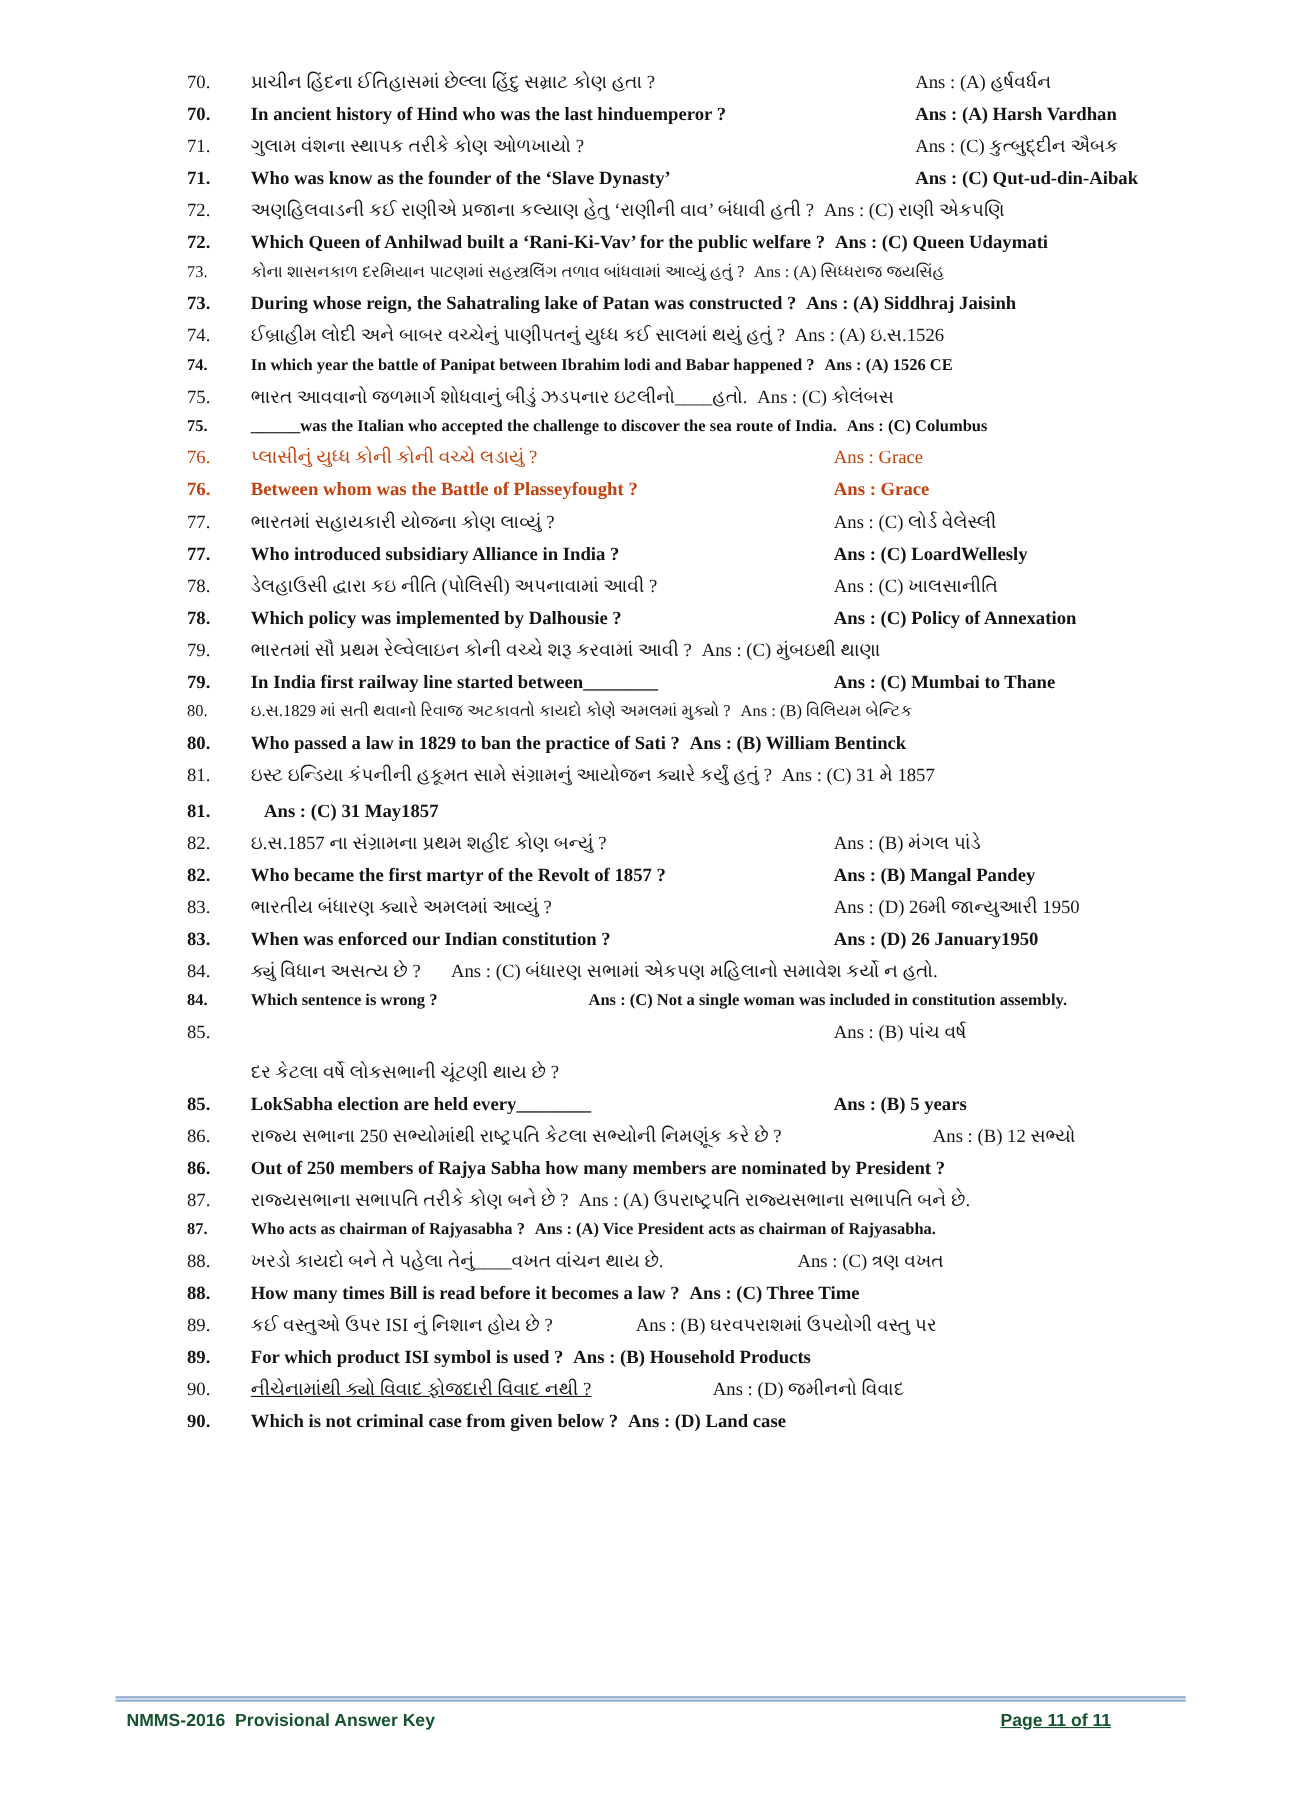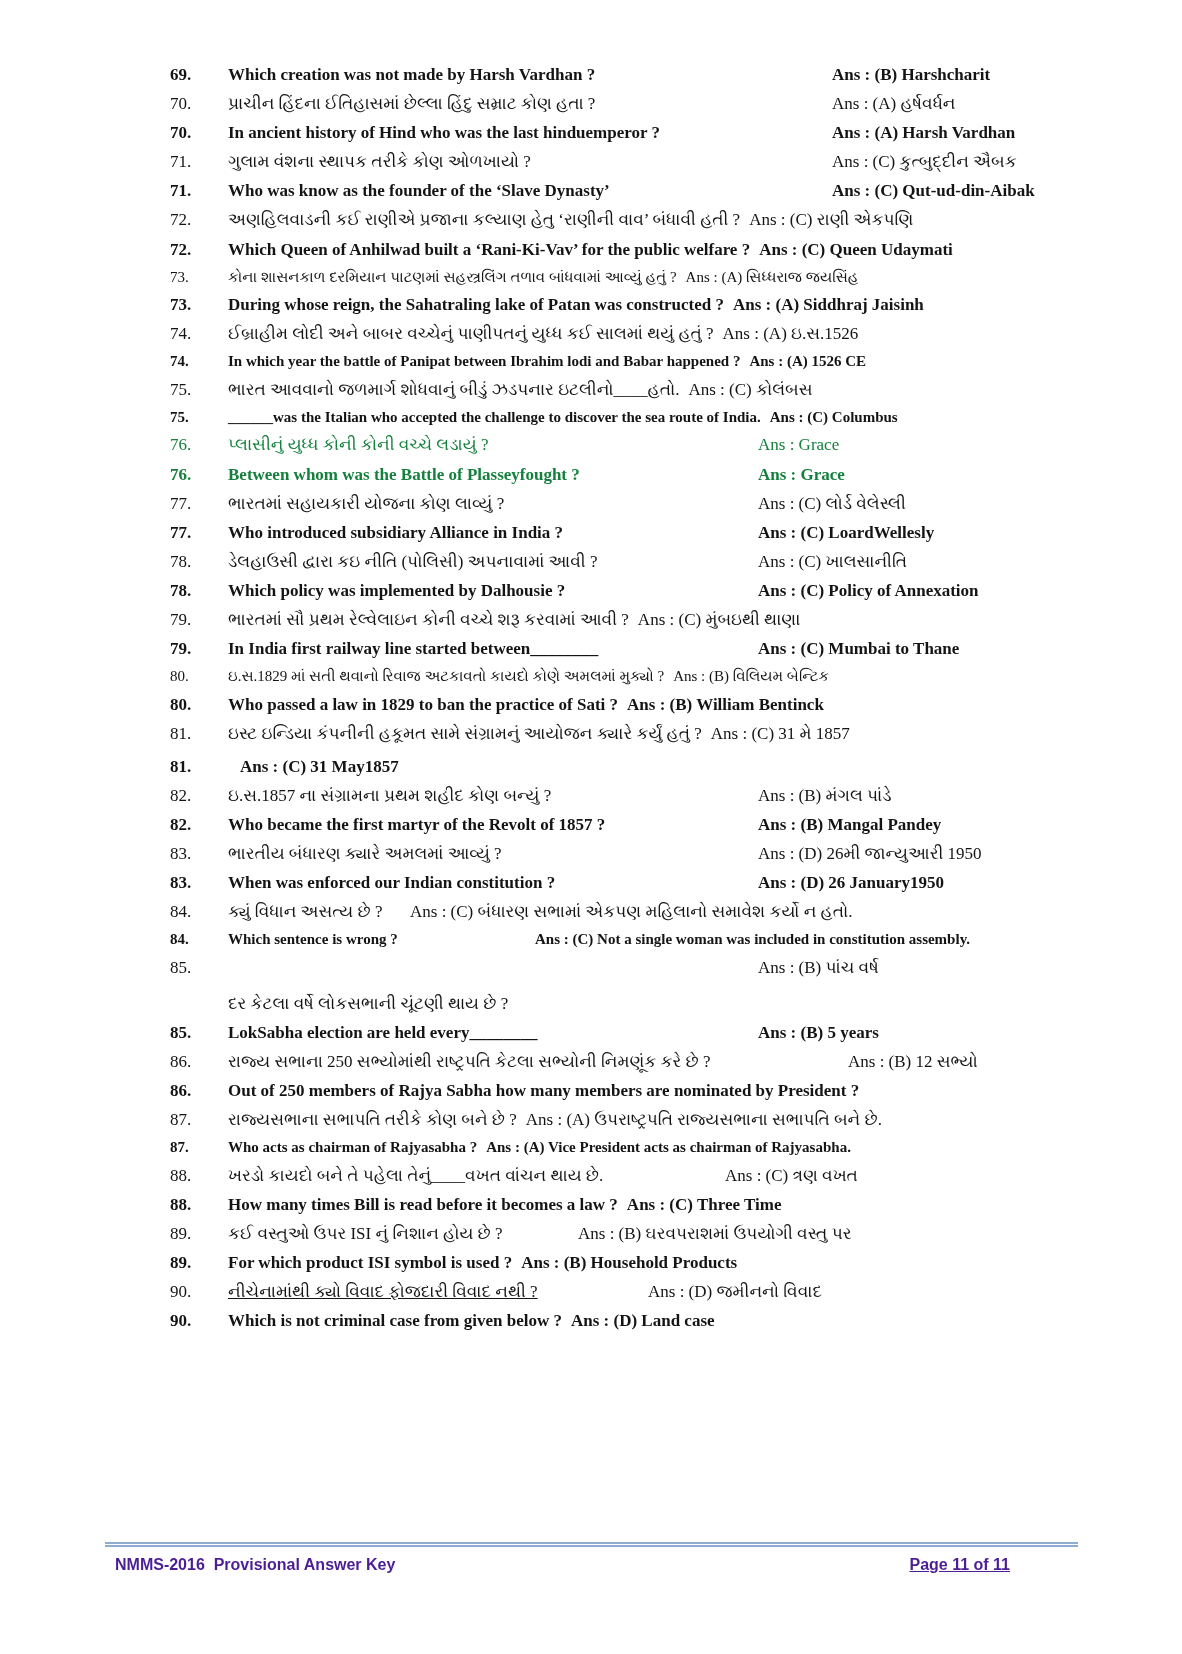--- a/index.html
+++ b/index.html
@@ -37,51 +37,47 @@
   }
   .row .ans {
     display: inline-block;
     vertical-align: top;
   }
   .row.en { font-weight: 700; font-size: 17px; }
   .row.en .num { font-weight: 700; }
   .row.gu { font-weight: 400; font-size: 17px; }
   .row.gu .num { font-weight: 400; }
   .row.small { font-size: 15px; }
-  .row.red { color: #15803d; }
+  .row.red { color: #c2410c; }
   .row.wrap .ans { display: block; margin-left: 12px; margin-top: 4px; }
   .footer {
     position: absolute;
     left: 105px;
     right: 104px;
     top: 1542px;
     border-top: 5px double #8fadd1;
   }
   .footer-text {
     display: flex;
     justify-content: space-between;
     padding-top: 9px;
     font-family: "Liberation Sans", sans-serif;
     font-weight: 700;
     font-size: 16px;
-    color: #4c1d95;
+    color: #14532d;
   }
   .footer-text .left { padding-left: 10px; }
   .footer-text .right { margin-right: 68px; text-decoration: underline; }
 </style>
 </head>
 <body>
 
 <div class="page">
 
   <div class="qa-list" id="qa-list">
-      <div class="row en">
-      <span class="num">69.</span>
-      <span class="content"><span class="q" style="min-width: 604px;">Which creation was not made by Harsh Vardhan ?</span><span class="ans">Ans : (B) Harshcharit</span></span>
-    </div>
       <div class="row gu">
       <span class="num">70.</span>
       <span class="content"><span class="q" style="min-width: 604px;">પ્રાચીન હિંદના ઈતિહાસમાં છેલ્લા હિંદુ સમ્રાટ કોણ હતા ?</span><span class="ans">Ans : (A) હર્ષવર્ધન</span></span>
     </div>
       <div class="row en">
       <span class="num">70.</span>
       <span class="content"><span class="q" style="min-width: 604px;">In ancient history of Hind who was the last hinduemperor ?</span><span class="ans">Ans : (A) Harsh Vardhan</span></span>
     </div>
       <div class="row gu">
       <span class="num">71.</span>

